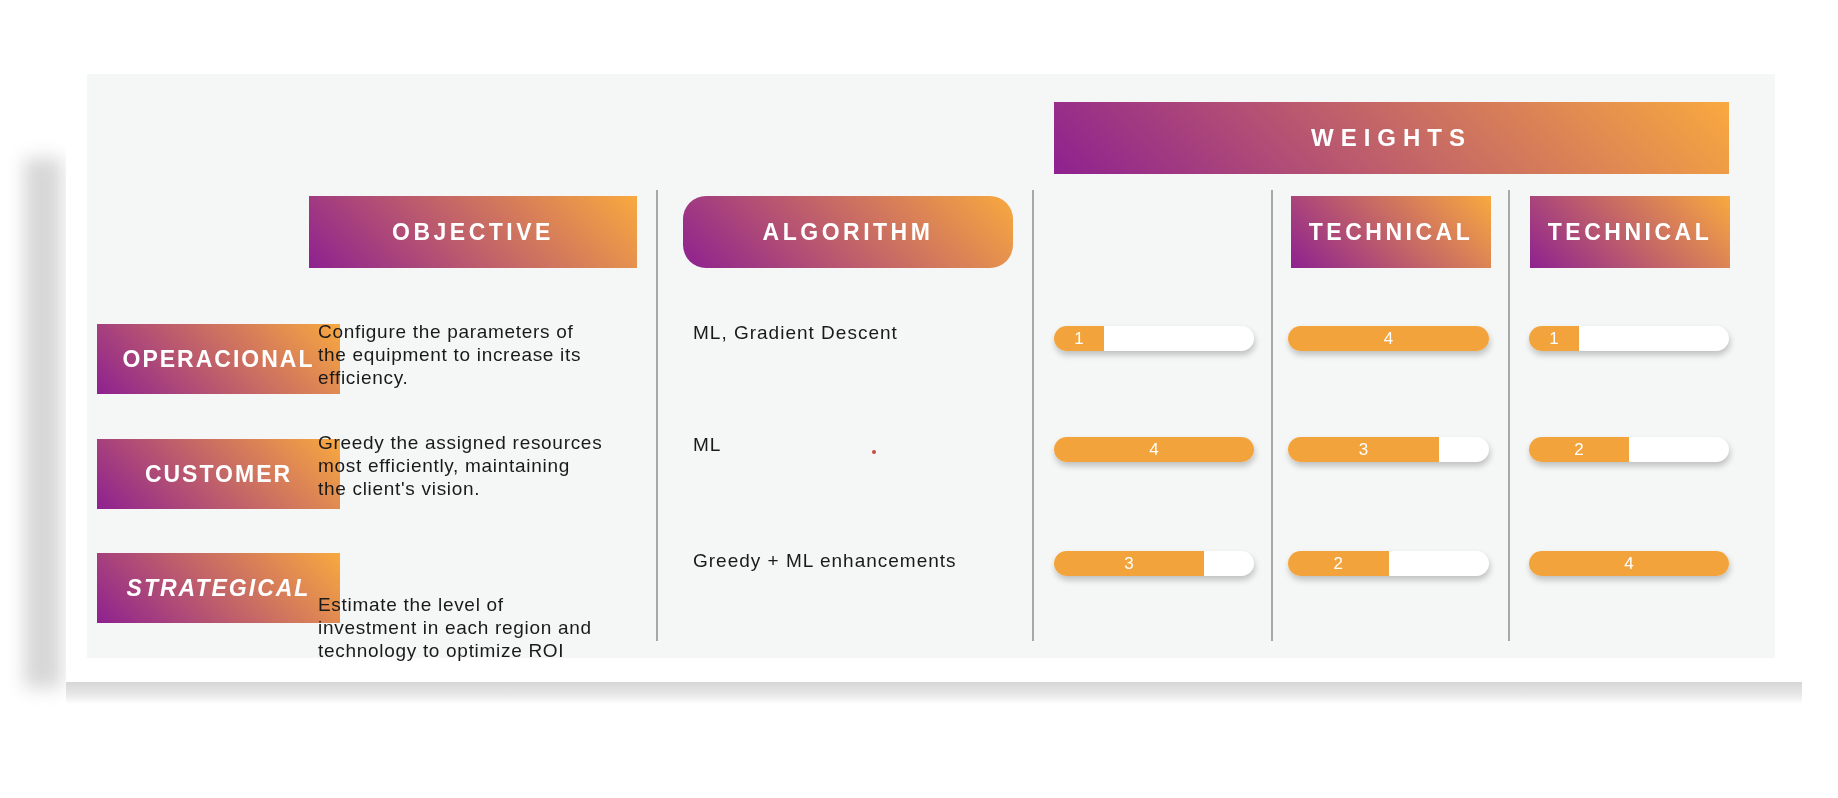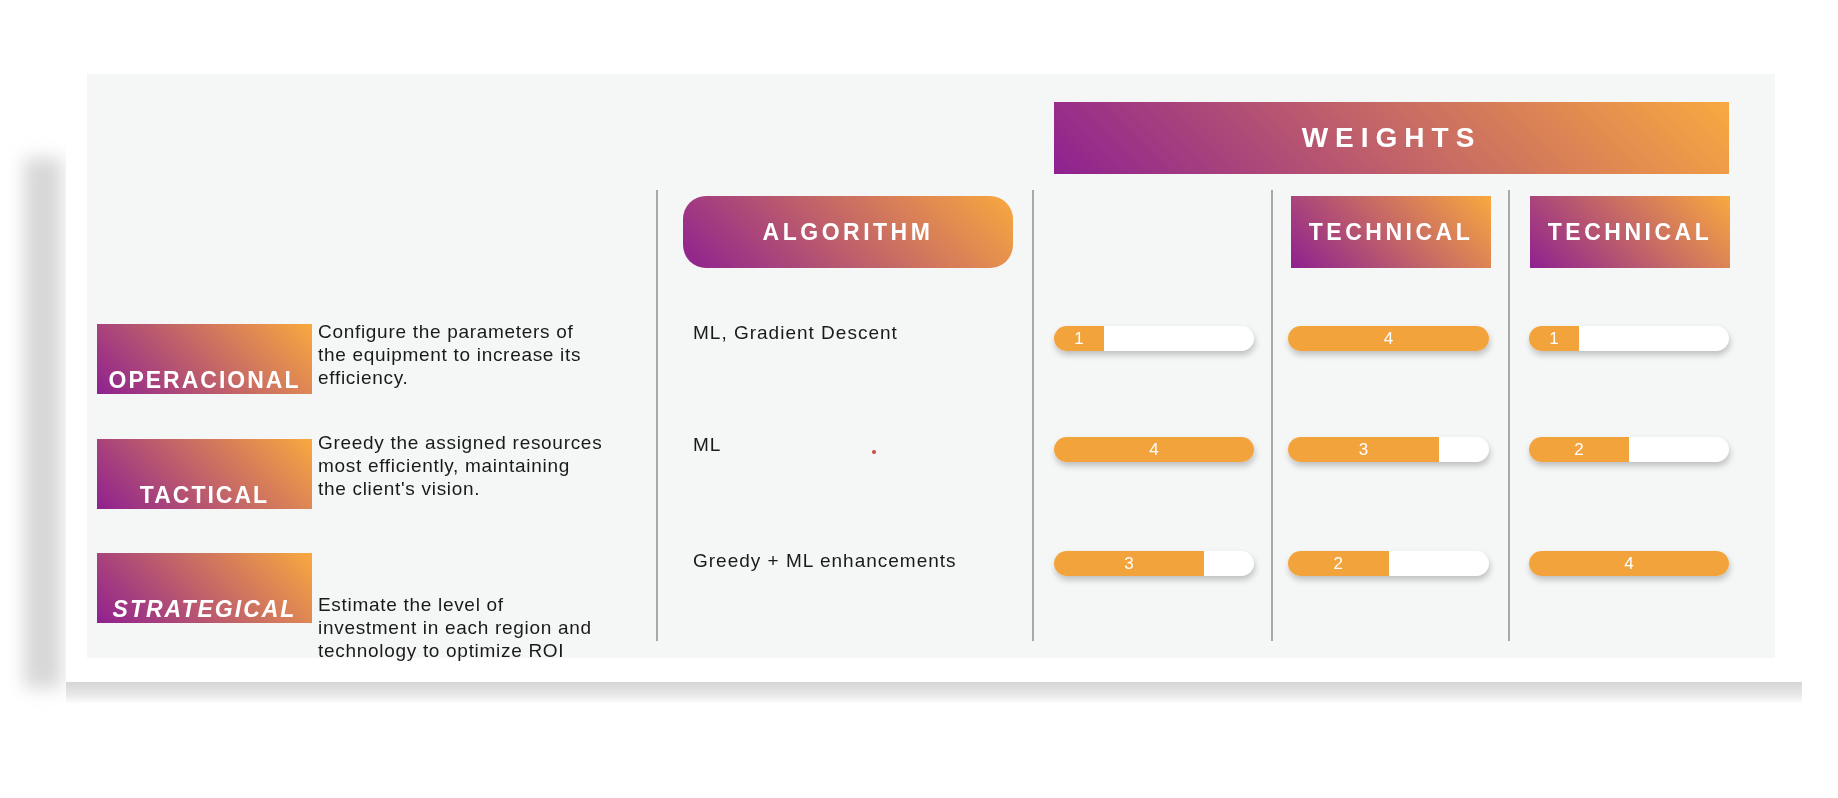--- a/index.html
+++ b/index.html
@@ -25,31 +25,31 @@
   }
   .divider{
     position:absolute;top:190px;width:2px;height:451px;background:var(--divider,#a8a8a8);
   }
   .grad-box{
     position:absolute;height:72px;
     background:linear-gradient(45deg,var(--grad-start,#8e2190) 0%,var(--grad-end,#f9a93f) 100%);
     display:flex;align-items:center;justify-content:center;
     color:#ffffff;font-weight:bold;
   }
-  .banner{left:1054px;top:102px;width:675px;font-size:28px;letter-spacing:7px;}
+  .banner{left:1054px;top:102px;width:675px;font-size:24px;letter-spacing:7px;}
   .col-head{top:196px;font-size:23px;letter-spacing:3.5px;}
   .col-head.objective{left:309px;width:328px;}
   .col-head.algorithm{left:683px;width:330px;border-radius:23px;}
   .col-head.customer{left:1053px;width:201px;}
   .col-head.technical1{left:1291px;width:200px;}
   .col-head.technical2{left:1530px;width:200px;}
   .row-label{
-    position:absolute;left:97px;width:215px;height:70px;
+    position:absolute;left:97px;width:243px;height:70px;
     background:linear-gradient(45deg,var(--grad-start,#8e2190) 0%,var(--grad-end,#f9a93f) 100%);
-    display:flex;align-items:flex-end;justify-content:center;
+    display:flex;align-items:center;justify-content:center;
     color:#ffffff;font-weight:bold;font-size:23px;letter-spacing:2px;
   }
   .row-label.r0{top:324px;} .row-label.r1{top:439px;} .row-label.r2{top:553px;font-style:italic;}
   .desc{
     position:absolute;left:318px;width:340px;color:#1a1a1a;
     font-size:19px;line-height:23px;letter-spacing:0.7px;
   }
   .desc.r0{top:320px;} .desc.r1{top:431px;} .desc.r2{top:548px;margin-top:45px;}
   .algo{
     position:absolute;left:693px;width:330px;color:#1a1a1a;
@@ -87,35 +87,38 @@
 
   <div class="divider" style="left:656px"></div>
   <div class="divider" style="left:1032px"></div>
   <div class="divider" style="left:1271px"></div>
   <div class="divider" style="left:1508px"></div>
 
   <div class="grad-box banner">
     <span>WEIGHTS</span>
   </div>
 
+  <div class="grad-box col-head objective">
+    <span>OBJECTIVE</span>
+  </div>
   <div class="grad-box col-head algorithm">
     <span>ALGORITHM</span>
   </div>
   <div class="grad-box col-head technical1">
     <span>TECHNICAL</span>
   </div>
   <div class="grad-box col-head technical2">
     <span>TECHNICAL</span>
   </div>
 
   <div class="row-label r0">
     <span>OPERACIONAL</span>
   </div>
   <div class="row-label r1">
-    <span>TACTICAL</span>
+    <span>CUSTOMER</span>
   </div>
   <div class="row-label r2">
     <span>STRATEGICAL</span>
   </div>
 
   <div class="desc r0">
     <div>Configure the parameters of</div>
     <div>the equipment to increase its</div>
     <div>efficiency.</div>
   </div>

